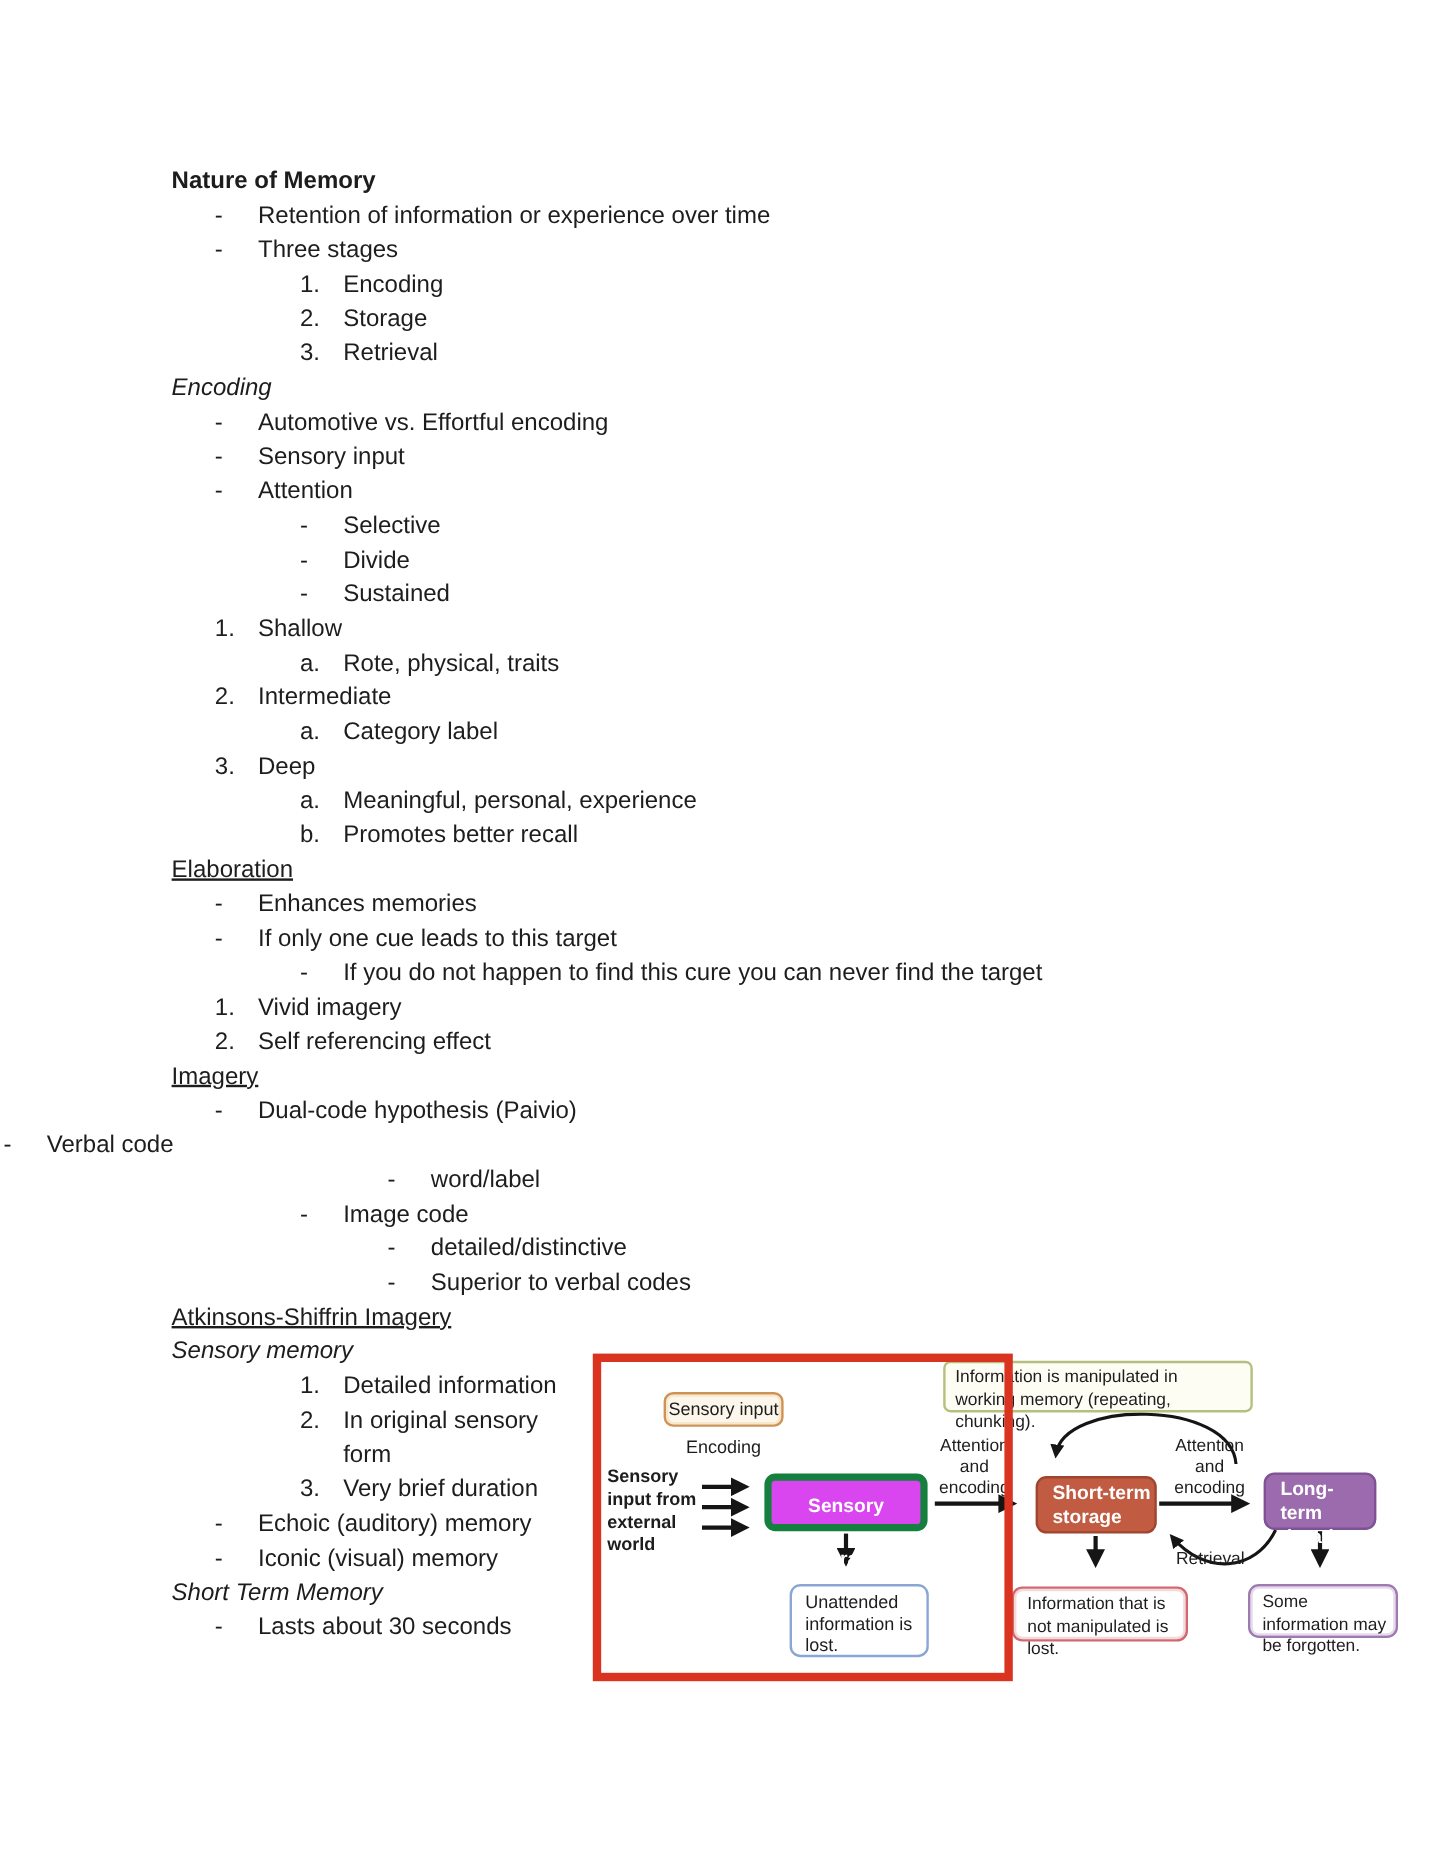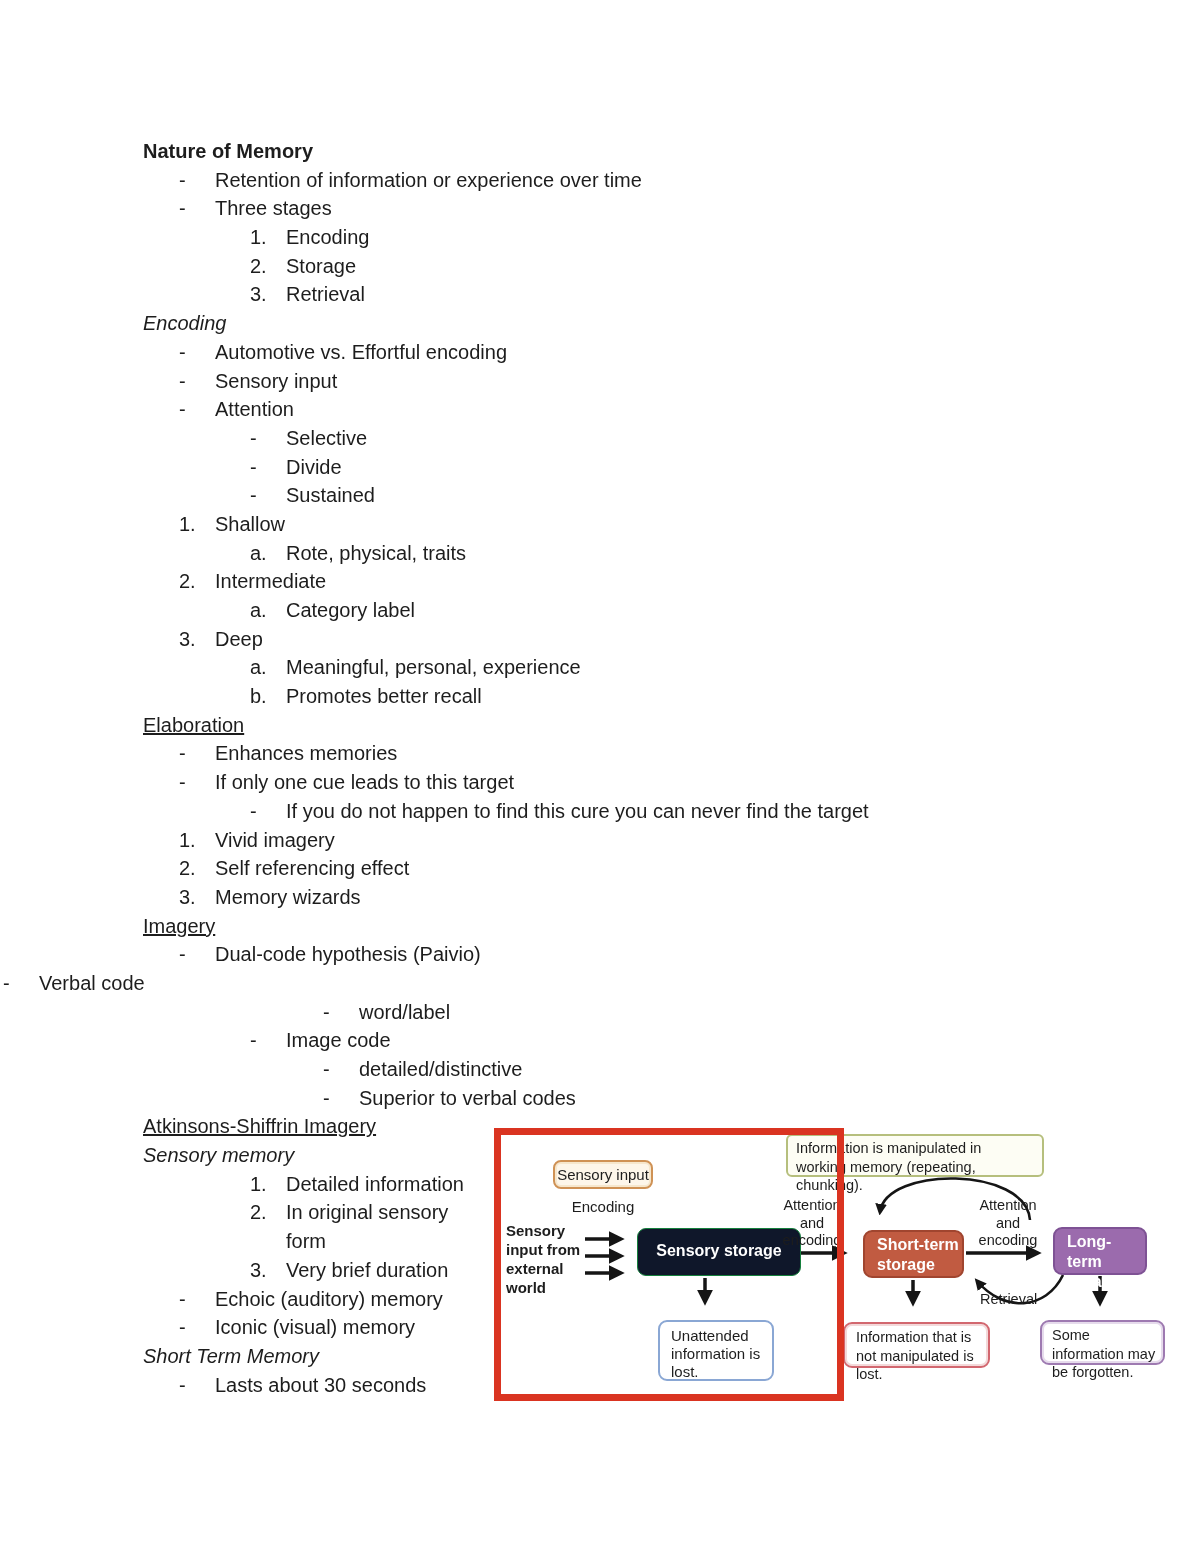--- a/index.html
+++ b/index.html
@@ -20,22 +20,22 @@
   .diagram { position:absolute; left:0; top:0; width:1200px; height:1553px; font-size:14.5px; }
   .diagram .abs { position:absolute; box-sizing:border-box; }
   .arrows { position:absolute; left:0; top:0; width:1200px; height:1553px; }
   .rounded { border-radius:9px; }
   .sensory-input-box { left:553px; top:1160px; width:100px; height:29px;
     background:#fdf6ea; border:2px solid #cf9255; border-radius:8px;
     box-shadow:inset 0 0 0 2px #f6e7cd; text-align:center; line-height:25px; font-size:15px; }
   .encoding-label { left:553px; top:1198px; width:100px; text-align:center; font-size:15px; }
   .external-input-label { left:506px; top:1221px; width:80px; font-weight:bold;
     font-size:15px; line-height:19px; }
-  .sensory-storage-box { left:637px; top:1228px; width:164px; height:48px;
-    background:#0f172a; border:1px solid #15803d; color:#ffffff; font-weight:bold;
+  .sensory-storage-box { left:637px; top:1228px; width:136px; height:48px;
+    background:#d946ef; border:6px solid #15803d; color:#ffffff; font-weight:bold;
     font-size:16px; text-align:center; line-height:44px; }
   .attention-left  { left:777px; top:1197px; width:70px; text-align:center; line-height:17.5px; }
   .attention-right { left:972px; top:1197px; width:72px; text-align:center; line-height:17.5px; }
   .short-term-box { left:863px; top:1230px; width:101px; height:48px;
     background:#c15b41; border:2px solid #a0452f; color:#ffffff; font-weight:bold;
     font-size:16px; line-height:20px; padding:3px 0 0 12px; }
   .long-term-box { left:1053px; top:1227px; width:94px; height:48px;
     background:#9b6bad; border:2px solid #7e5294; color:#ffffff; font-weight:bold;
     font-size:16px; line-height:20px; padding:3px 0 0 12px; }
   .retrieval-label { left:980px; top:1291px; width:70px; }
@@ -79,21 +79,20 @@
       <div class="line" style="padding-left: 247px;"><span class="marker">a.</span><span>Category label</span></div>
       <div class="line" style="padding-left: 176px;"><span class="marker">3.</span><span>Deep</span></div>
       <div class="line" style="padding-left: 247px;"><span class="marker">a.</span><span>Meaningful, personal, experience</span></div>
       <div class="line" style="padding-left: 247px;"><span class="marker">b.</span><span>Promotes better recall</span></div>
       <div class="line heading-underline" style="padding-left: 140px;"><span>Elaboration</span></div>
       <div class="line" style="padding-left: 176px;"><span class="marker">-</span><span>Enhances memories</span></div>
       <div class="line" style="padding-left: 176px;"><span class="marker">-</span><span>If only one cue leads to this target</span></div>
       <div class="line" style="padding-left: 247px;"><span class="marker">-</span><span>If you do not happen to find this cure you can never find the target</span></div>
       <div class="line" style="padding-left: 176px;"><span class="marker">1.</span><span>Vivid imagery</span></div>
       <div class="line" style="padding-left: 176px;"><span class="marker">2.</span><span>Self referencing effect</span></div>
-      <div class="line" style="padding-left: 176px;"><span class="marker">3.</span><span>Memory wizards</span></div>
       <div class="line heading-underline" style="padding-left: 140px;"><span>Imagery</span></div>
       <div class="line" style="padding-left: 176px;"><span class="marker">-</span><span>Dual-code hypothesis (Paivio)</span></div>
       <div class="line" style=""><span class="marker">-</span><span>Verbal code</span></div>
       <div class="line" style="padding-left: 320px;"><span class="marker">-</span><span>word/label</span></div>
       <div class="line" style="padding-left: 247px;"><span class="marker">-</span><span>Image code</span></div>
       <div class="line" style="padding-left: 320px;"><span class="marker">-</span><span>detailed/distinctive</span></div>
       <div class="line" style="padding-left: 320px;"><span class="marker">-</span><span>Superior to verbal codes</span></div>
       <div class="line heading-underline" style="padding-left: 140px;"><span>Atkinsons-Shiffrin Imagery</span></div>
       <div class="line heading-italic" style="padding-left: 140px;"><span>Sensory memory</span></div>
       <div class="line" style="padding-left: 247px;"><span class="marker">1.</span><span>Detailed information</span></div>

